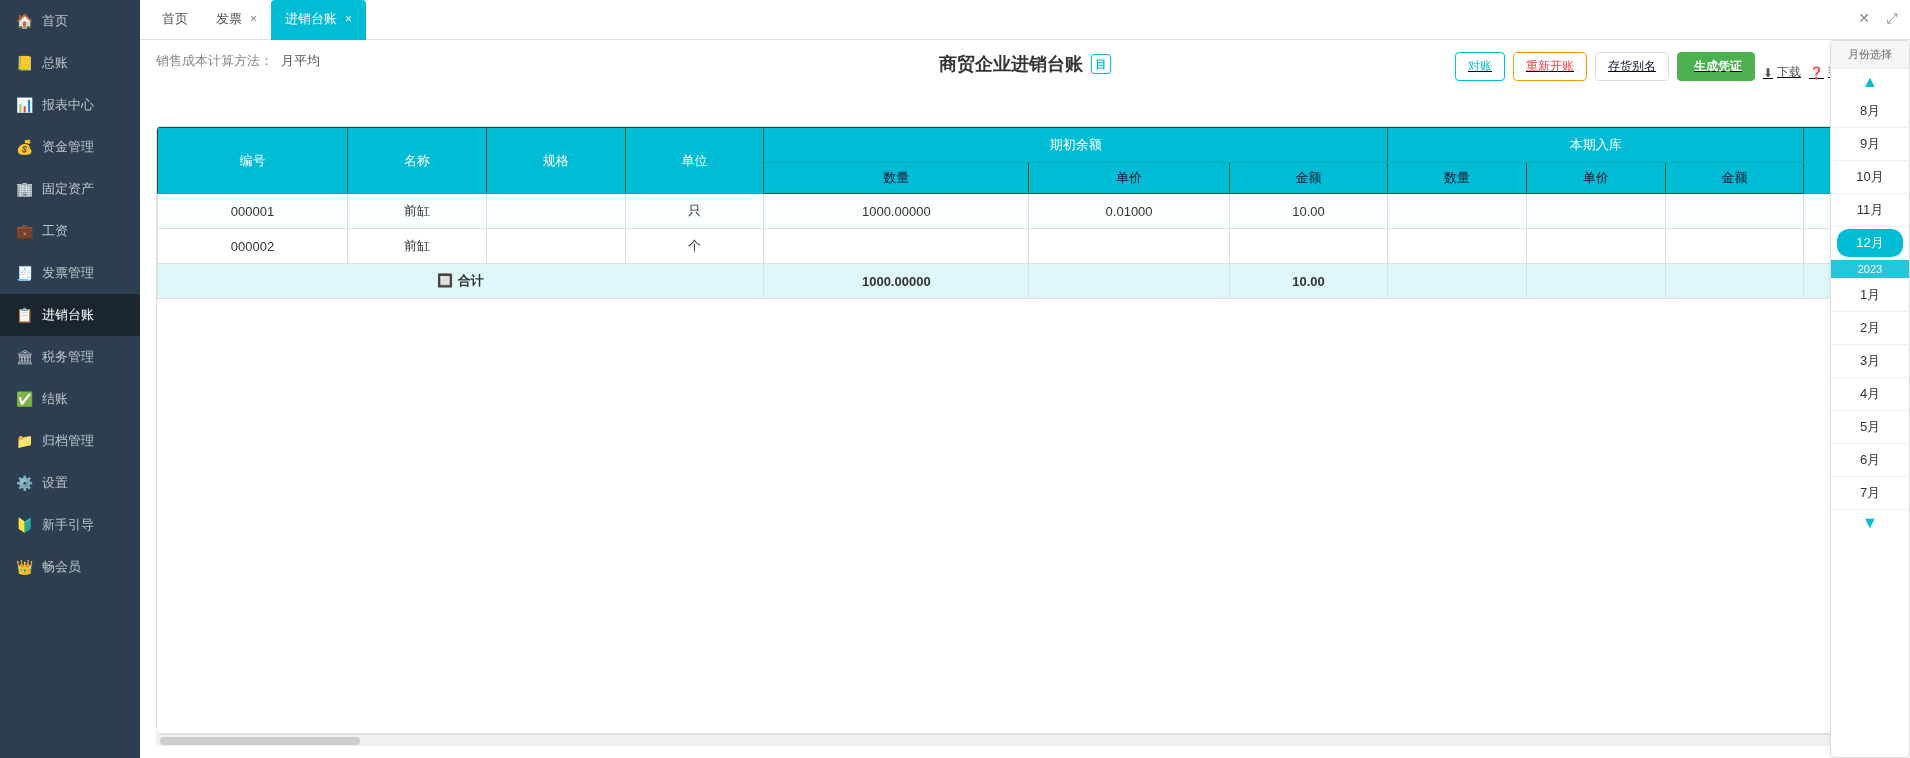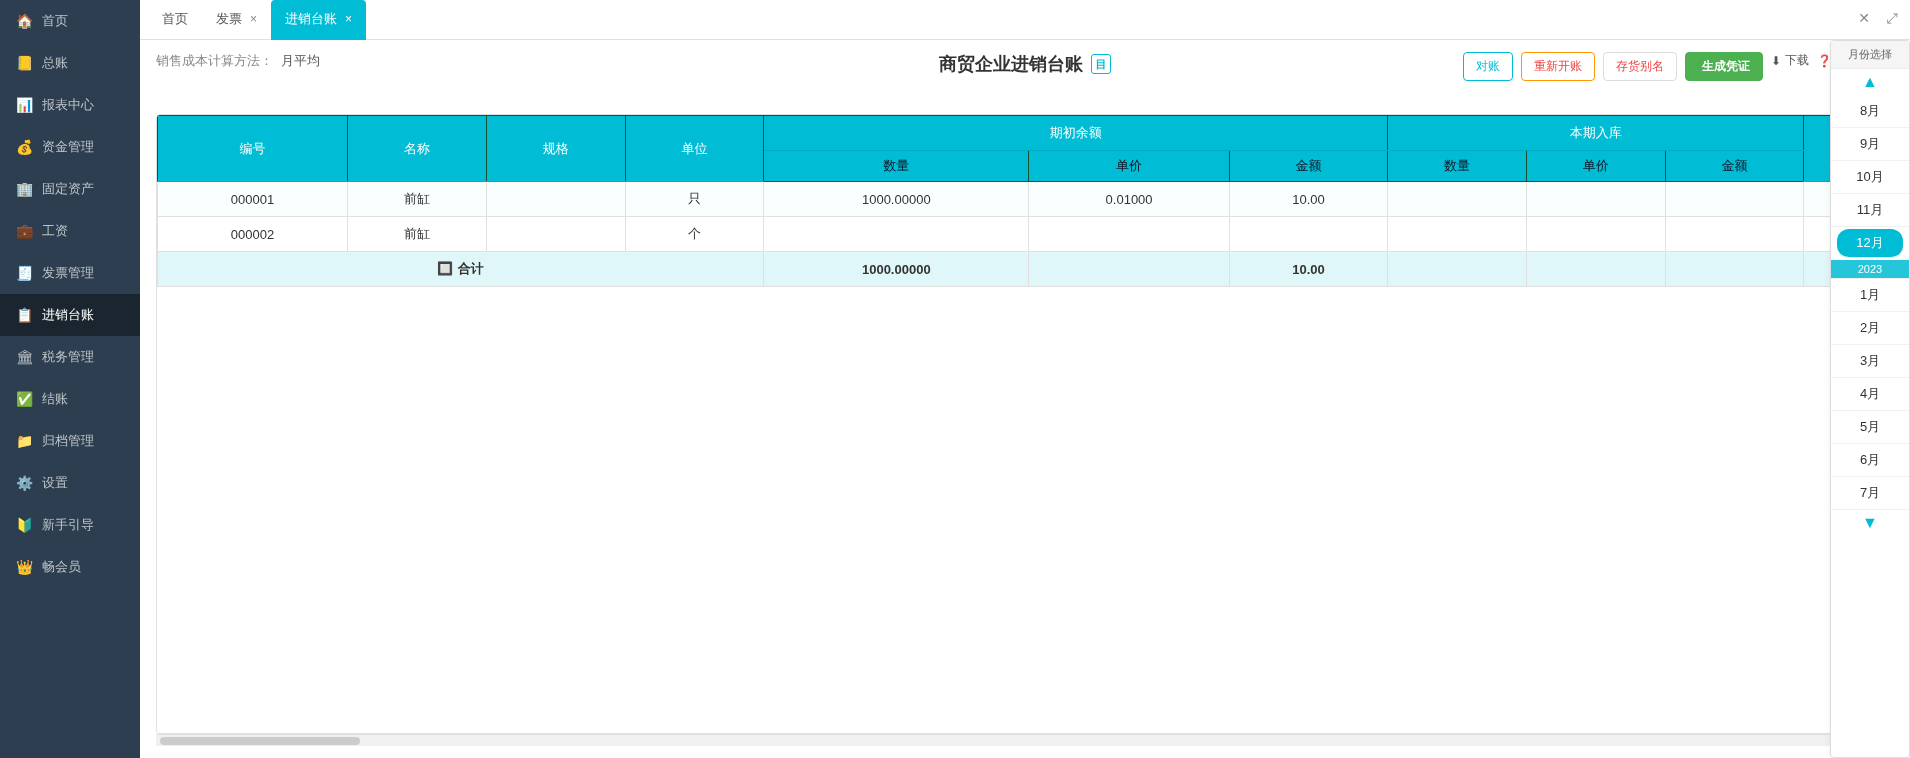--- a/index.html
+++ b/index.html
@@ -82,21 +82,21 @@
       overflow: hidden;
       padding: 12px 16px;
       background: #fff;
       position: relative;
     }
 
     
     .info-bar {
       display: flex;
       align-items: center;
-      margin-bottom: 0;
+      margin-bottom: 12px;
       gap: 8px;
       font-size: 13px;
       color: #555;
     }
     .info-bar .label { color: #888; }
 
     
     .title-area {
       position: absolute;
       top: 12px;
@@ -119,33 +119,34 @@
       justify-content: center;
       font-size: 11px;
       color: #00bcd4;
       cursor: pointer;
     }
 
     
     .toolbar {
       position: absolute;
       top: 12px;
-      right: 4px;
-      display: flex;
-      align-items: flex-start;
+      right: 12px;
+      display: flex;
+      align-items: flex-end;
       gap: 8px;
+      text-decoration: underline;
     }
     .btn {
       padding: 5px 12px;
       border: 1px solid #ddd;
       border-radius: 4px;
       cursor: pointer;
       font-size: 12px;
       background: #fff;
-      color: #ef4444;
+      color: #0f172a;
       white-space: nowrap;
     }
     .btn-primary { background: #4caf50; color: #fff; border-color: #4caf50; font-weight: bold; padding-left: 16px; }
     .btn-outline-teal { border-color: #00bcd4; color: #00bcd4; }
     .btn-outline { border-color: #ff9800; color: #ef4444; }
     .toolbar-text {
       font-size: 12px;
       color: #555;
       display: flex;
       align-items: center;

